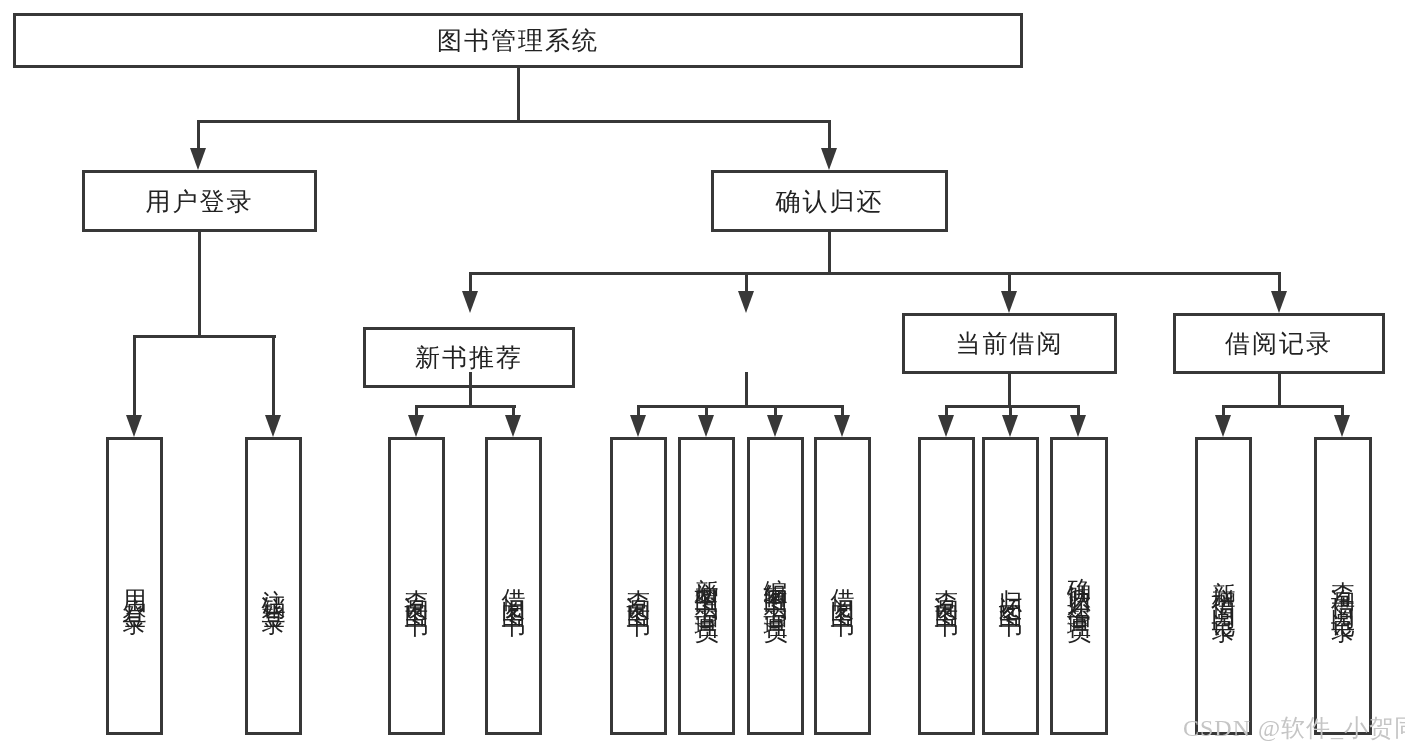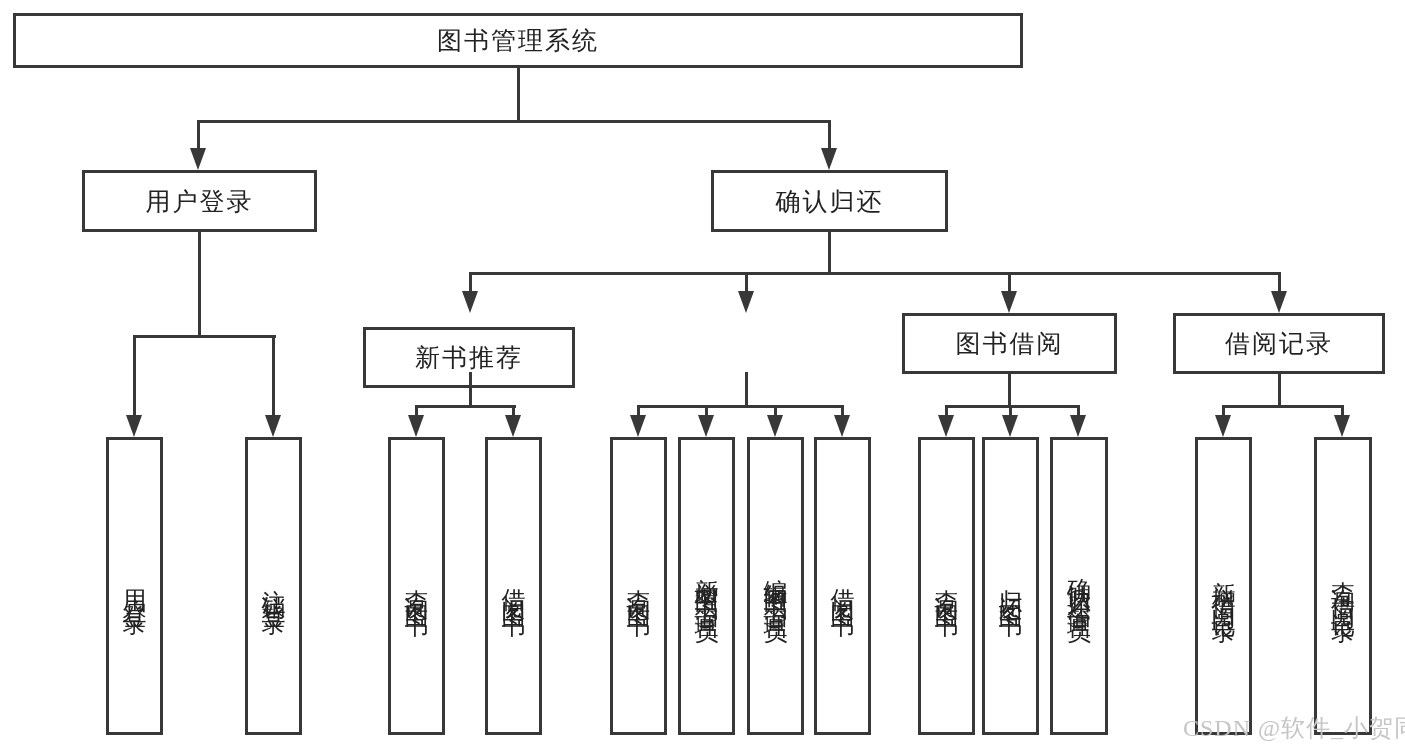--- a/index.html
+++ b/index.html
@@ -51,21 +51,21 @@
 <body>
 
 <div id="canvas">
 
   <div class="box" style="left:13px;top:13px;width:1010px;height:55px">图书管理系统</div>
 
   <div class="box" style="left:82px;top:170px;width:235px;height:62px">用户登录</div>
   <div class="box" style="left:711px;top:170px;width:237px;height:62px">确认归还</div>
 
   <div class="box" style="left:363px;top:327px;width:212px;height:61px">新书推荐</div>
-  <div class="box" style="left:902px;top:313px;width:215px;height:61px">图书借阅</div>
+  <div class="box" style="left:902px;top:313px;width:215px;height:61px">当前借阅</div>
   <div class="box" style="left:1173px;top:313px;width:212px;height:61px">借阅记录</div>
 
   <div class="box leaf" style="left:106px;top:437px;width:57px;height:298px">用户登录</div>
   <div class="box leaf" style="left:245px;top:437px;width:57px;height:298px">注销登录</div>
 
   <div class="box leaf" style="left:388px;top:437px;width:57px;height:298px">查询图书</div>
   <div class="box leaf" style="left:485px;top:437px;width:57px;height:298px">借阅图书</div>
 
   <div class="box leaf" style="left:610px;top:437px;width:57px;height:298px">查询图书</div>
   <div class="box leaf tight" style="left:678px;top:437px;width:57px;height:298px">新增图书（管理员）</div>

